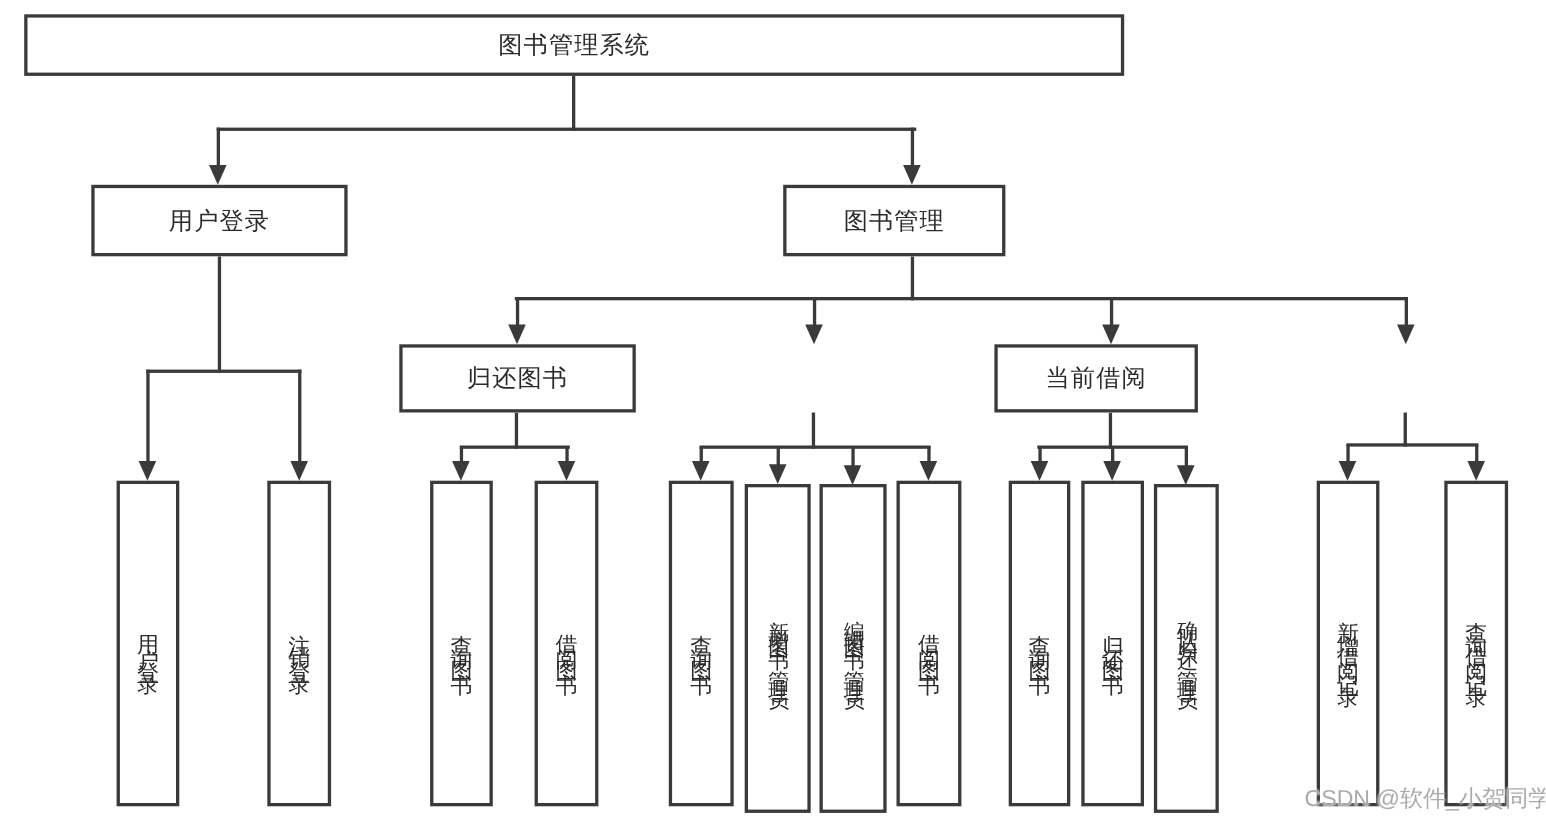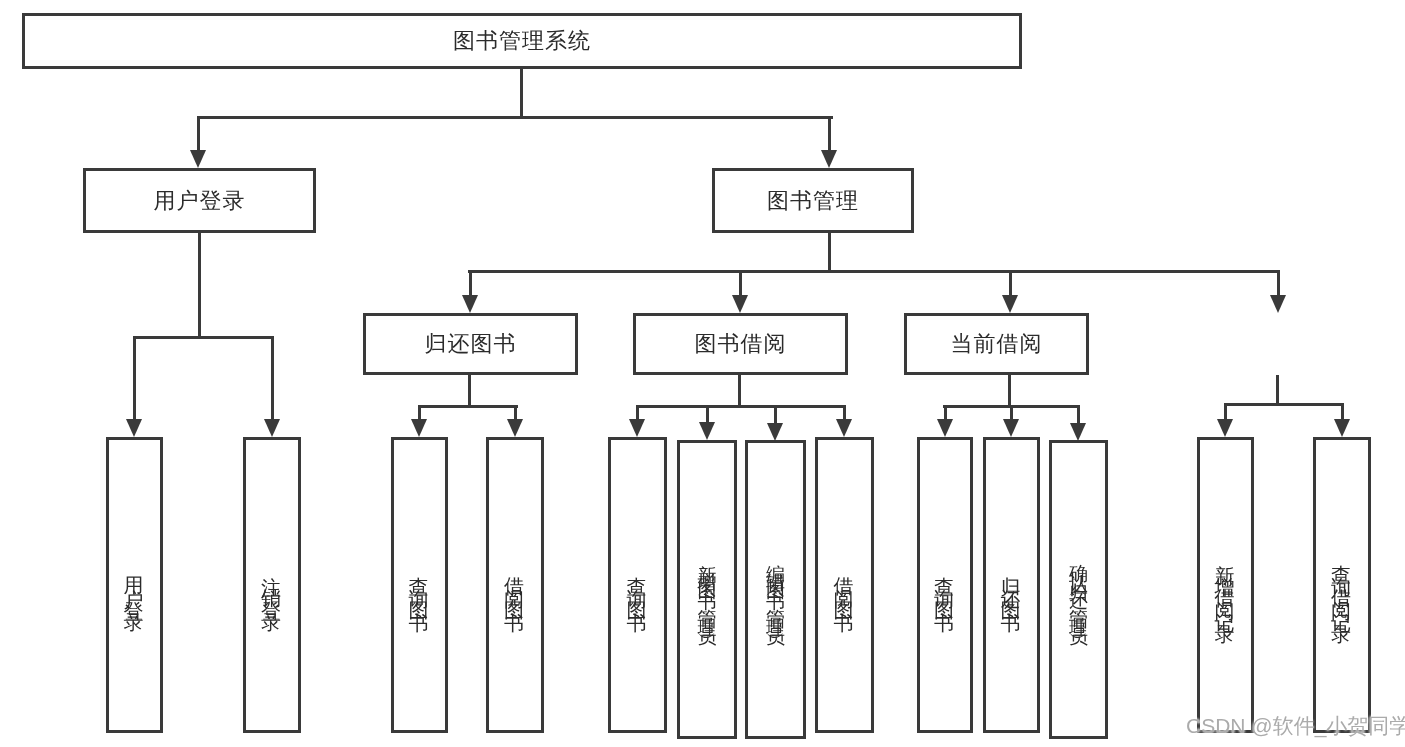--- a/index.html
+++ b/index.html
@@ -123,21 +123,20 @@
       <div class="cline" style="left: 1341px; top: 404px; width: 3px; height: 17px;"></div>
       <div class="ahead" style="left: 1334px; top: 419px;"></div>
     </div>
 
   <div class="node" style="left:22px;top:13px;width:1000px;height:56px">图书管理系统</div>
 
   <div class="node" style="left:83px;top:168px;width:233px;height:65px">用户登录</div>
   <div class="node" style="left:712px;top:168px;width:202px;height:65px">图书管理</div>
 
   <div class="node" style="left:363px;top:313px;width:215px;height:62px">归还图书</div>
-  <div class="node" style="left:633px;top:313px;width:215px;height:62px">图书借阅</div>
   <div class="node" style="left:904px;top:313px;width:185px;height:62px">当前借阅</div>
 
   <div class="node leaf" style="left:106px;top:437px;width:57px;height:296px">用户登录</div>
   <div class="node leaf" style="left:243px;top:437px;width:58px;height:296px">注销登录</div>
 
   <div class="node leaf" style="left:391px;top:437px;width:57px;height:296px">查询图书</div>
   <div class="node leaf" style="left:486px;top:437px;width:58px;height:296px">借阅图书</div>
 
   <div class="node leaf" style="left:608px;top:437px;width:59px;height:296px">查询图书</div>
   <div class="node leaf long" style="left:677px;top:440px;width:60px;height:299px">新增图书（管理员）</div>

